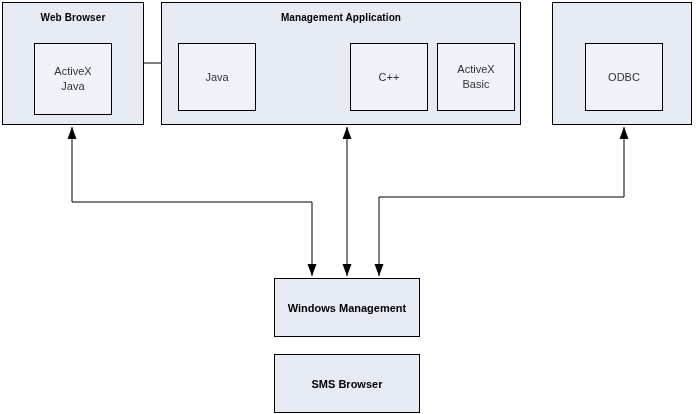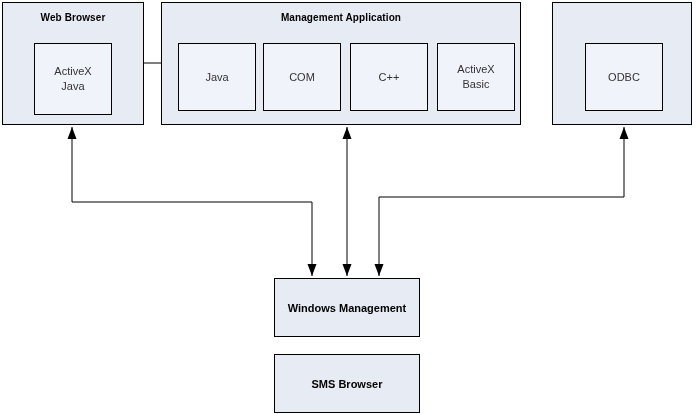--- a/index.html
+++ b/index.html
@@ -112,21 +112,20 @@
 
   <div class="container" id="web-browser">
     <span class="container-title">Web Browser</span>
     <div class="item">ActiveX
 Java</div>
   </div>
 
   <div class="container" id="management-application">
     <span class="container-title">Management Application</span>
     <div class="item" id="item-java">Java</div>
-    <div class="item" id="item-com">COM</div>
     <div class="item" id="item-cpp">C++</div>
     <div class="item" id="item-visual-basic">ActiveX
 Basic</div>
   </div>
 
   <div class="container" id="application">
     <div class="item">ODBC</div>
   </div>
 
   <div class="block" id="windows-management">Windows Management</div>

